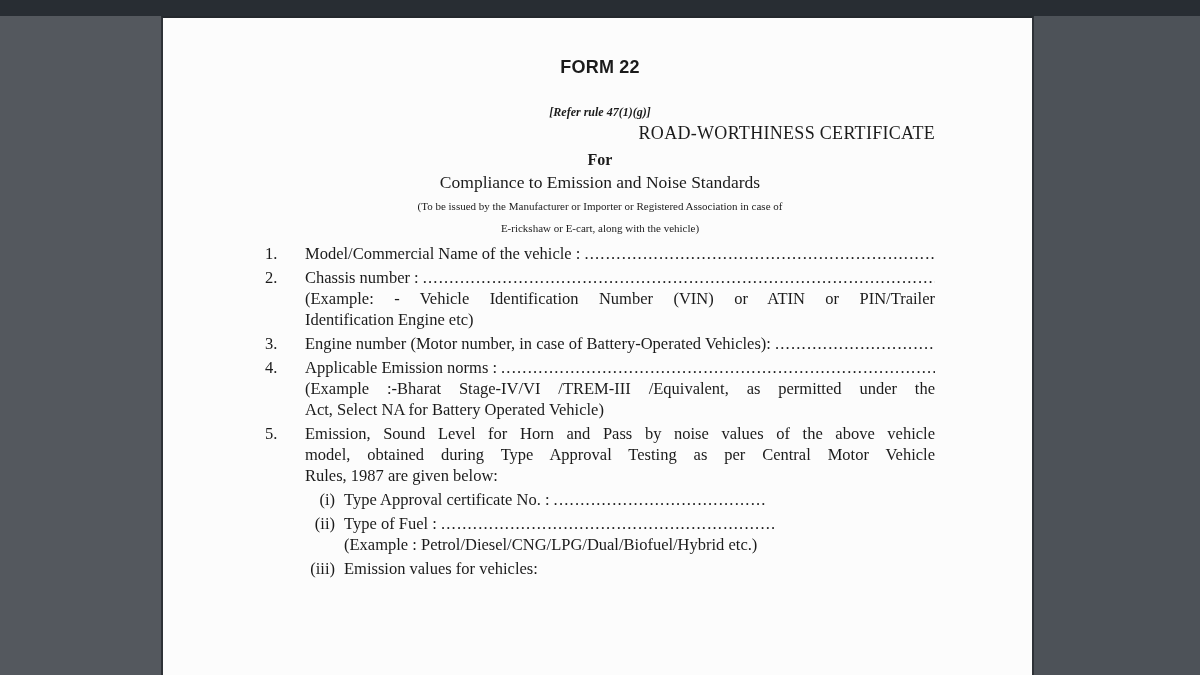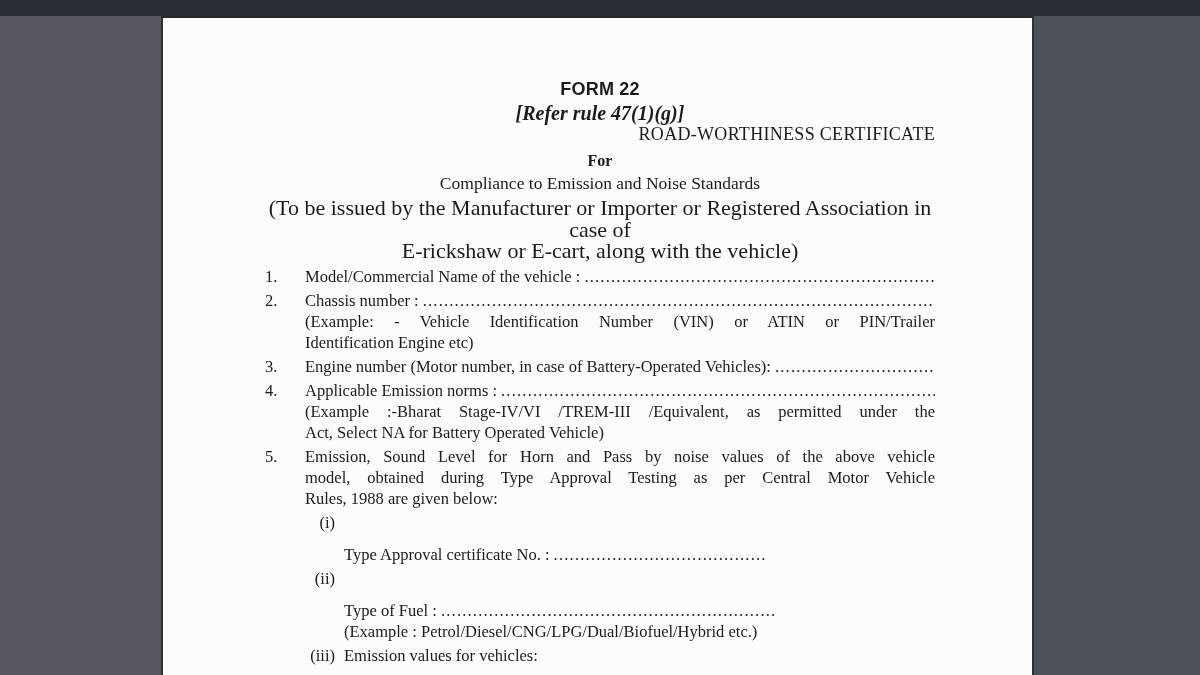--- a/index.html
+++ b/index.html
@@ -12,47 +12,47 @@
   .topbar{position:absolute;left:0;top:0;width:1200px;height:16px;background:#282d33;}
   .gutter{position:absolute;top:16px;height:659px;}
   .gutter.left{left:0;width:161px;background:#54585e;}
   .gutter.right{left:1034px;width:166px;background:#4d5258;}
   .page{
     position:absolute;left:161px;top:16px;width:873px;height:659px;
     background:#fcfcfc;box-sizing:border-box;
     border-left:2px solid #2e3237;border-right:2px solid #2e3237;border-top:2px solid #24282d;
   }
   .content{
-    padding:60px 97px 0 102px;
+    padding:38px 97px 0 102px;
     font-size:16.5px;line-height:21px;
   }
   .h{text-align:center;}
   .form-no{font-family:"Liberation Sans","DejaVu Sans",sans-serif;font-weight:bold;font-size:18px;line-height:22px;letter-spacing:.2px;}
-  .rule-ref{font-weight:bold;font-style:italic;font-size:20px;line-height:20px;margin-top:3px;}
+  .rule-ref{font-weight:bold;font-style:italic;font-size:12px;line-height:20px;margin-top:24px;}
   .cert-title{font-size:18px;line-height:22px;letter-spacing:.3px;text-align:right;}
   .for-label{font-weight:bold;font-size:16px;line-height:22px;margin-top:5px;}
   .subtitle{font-weight:normal;font-size:17.5px;line-height:22px;}
-  .issued{font-size:22px;line-height:21.5px;}
+  .issued{font-size:11px;line-height:21.5px;}
   .issued.first{margin-top:3px;}
   .intro{margin-top:7px;}
   .jline{text-align:justify;text-align-last:justify;}
   .indent1{padding-left:40px;}
   .list{margin-top:4px;}
   .item{display:flex;margin-top:3px;}
   .num{flex:0 0 40px;}
   .itext{flex:1;min-width:0;}
   .fill-row{display:flex;justify-content:space-between;}
   .flabel{white-space:nowrap;}
   .leader{flex:1;overflow:hidden;white-space:nowrap;letter-spacing:1.2px;padding-left:4px;}
   .sub{margin-left:40px;}
   .sitem{display:flex;margin-top:3px;}
   .snum{flex:0 0 30px;text-align:right;margin-right:9px;}
   .stext{flex:1;min-width:0;}
   .sdots{letter-spacing:1.2px;white-space:nowrap;}
-  .nowrap{white-space:nowrap;margin-top:32px;}
+  .nowrap{white-space:nowrap;}
 </style>
 </head>
 <body>
 
 <div class="topbar"></div>
 <div class="gutter left"></div>
 <div class="gutter right"></div>
 
 <div class="page">
   <div class="content">
@@ -110,21 +110,21 @@
           <div class="jline">(Example :-Bharat Stage-IV/VI /TREM-III /Equivalent, as permitted under the</div>
           <div>Act, Select NA for Battery Operated Vehicle)</div>
         </div>
       </div>
 
       <div class="item">
         <span class="num">5.</span>
         <div class="itext">
           <div class="jline">Emission, Sound Level for Horn and Pass by noise values of the above vehicle</div>
           <div class="jline">model, obtained during Type Approval Testing as per Central Motor Vehicle</div>
-          <div>Rules, 1988 are given below:</div>
+          <div>Rules, 1987 are given below:</div>
 
           <div class="sub" style="margin-left:0;">
             <div class="sitem">
               <span class="snum">(i)</span>
               <div class="stext nowrap">
                 <span>Type Approval certificate No. :</span>
                 <span class="sdots">........................................</span>
               </div>
             </div>
             <div class="sitem">

